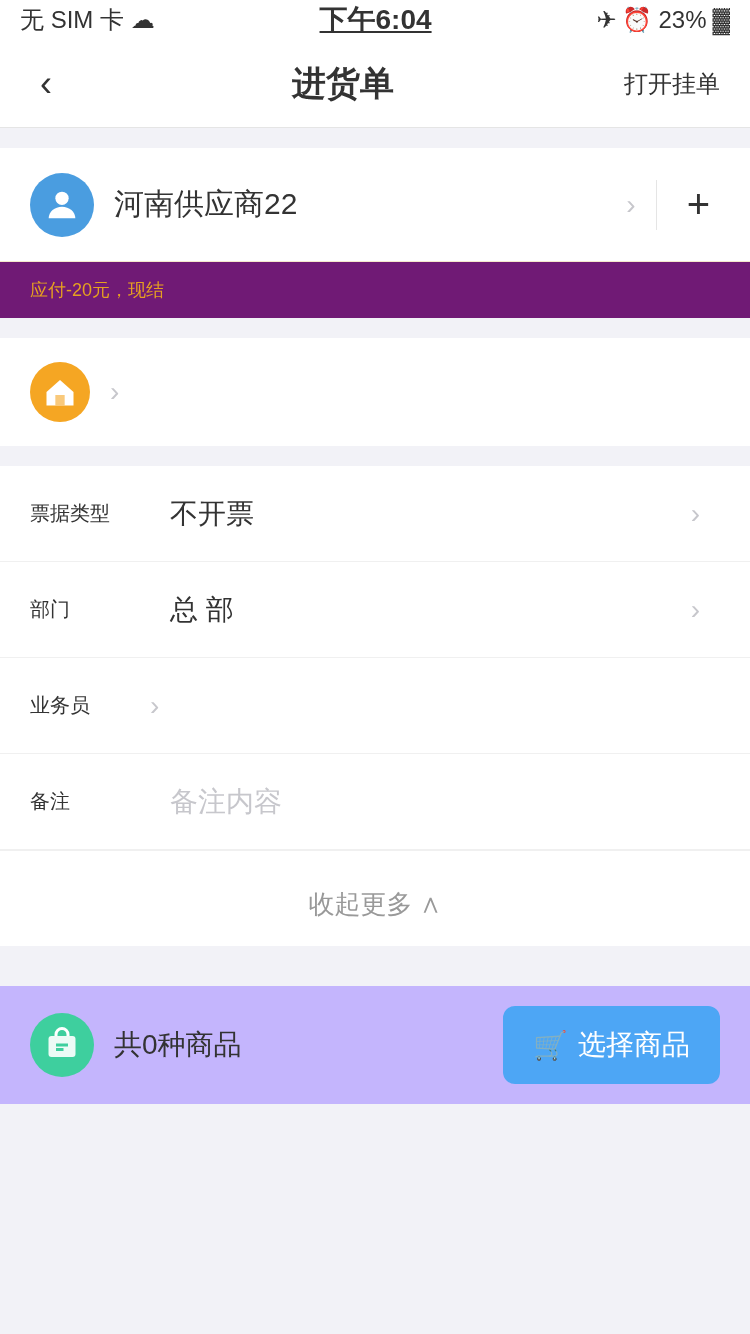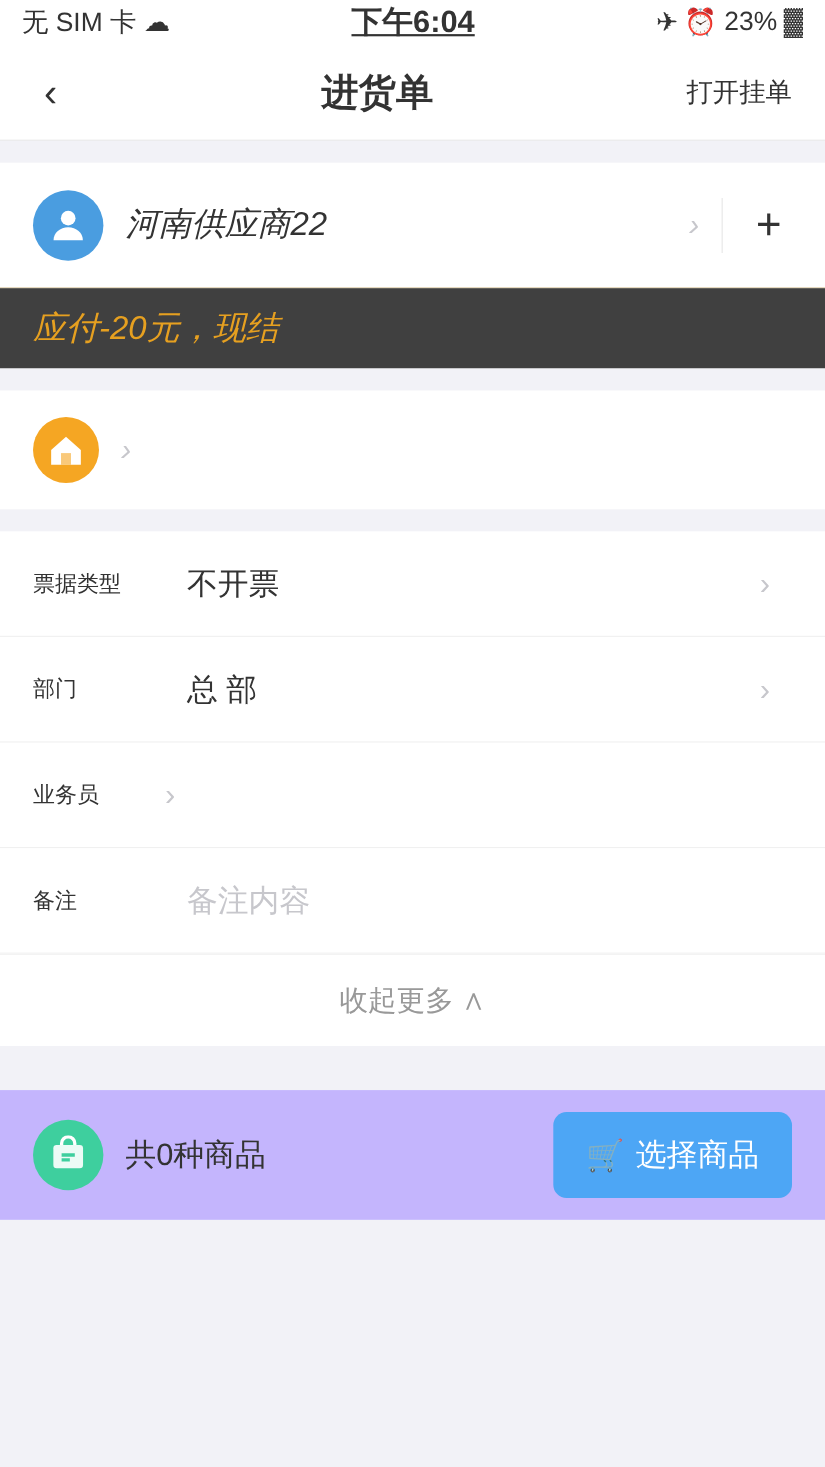--- a/index.html
+++ b/index.html
@@ -58,21 +58,20 @@
     
     .section-gap {
       height: 20px;
       background: #f2f2f7;
     }
 
     
     .card {
       background: #fff;
       margin-bottom: 0;
-      font-style: italic;
     }
 
     
     .supplier-row {
       display: flex;
       align-items: center;
       padding: 24px 30px;
       background: #fff;
     }
     .supplier-avatar {
@@ -110,23 +109,23 @@
     }
     .add-btn {
       font-size: 40px;
       color: #333;
       cursor: pointer;
       padding: 10px;
     }
 
     
     .notice-banner {
-      background: #404040;
+      background: #701a75;
       padding: 16px 30px;
-      font-size: 30px;
+      font-size: 18px;
       color: #e6a020;
       border-top: 1px solid #f5e8cc;
     }
 
     .section-divider {
       height: 20px;
       background: #f2f2f7;
     }
 
     
@@ -190,20 +189,21 @@
       display: flex;
       align-items: center;
       justify-content: center;
       padding: 24px 30px;
       border-top: 1px solid #f0f0f0;
       cursor: pointer;
     }
     .collapse-text {
       font-size: 26px;
       color: #999;
+      margin-top: 12px;
     }
 
     
     .bottom-section {
       margin-top: 20px;
       background: #c4b5fd;
       display: flex;
       align-items: center;
       padding: 20px 30px;
     }

